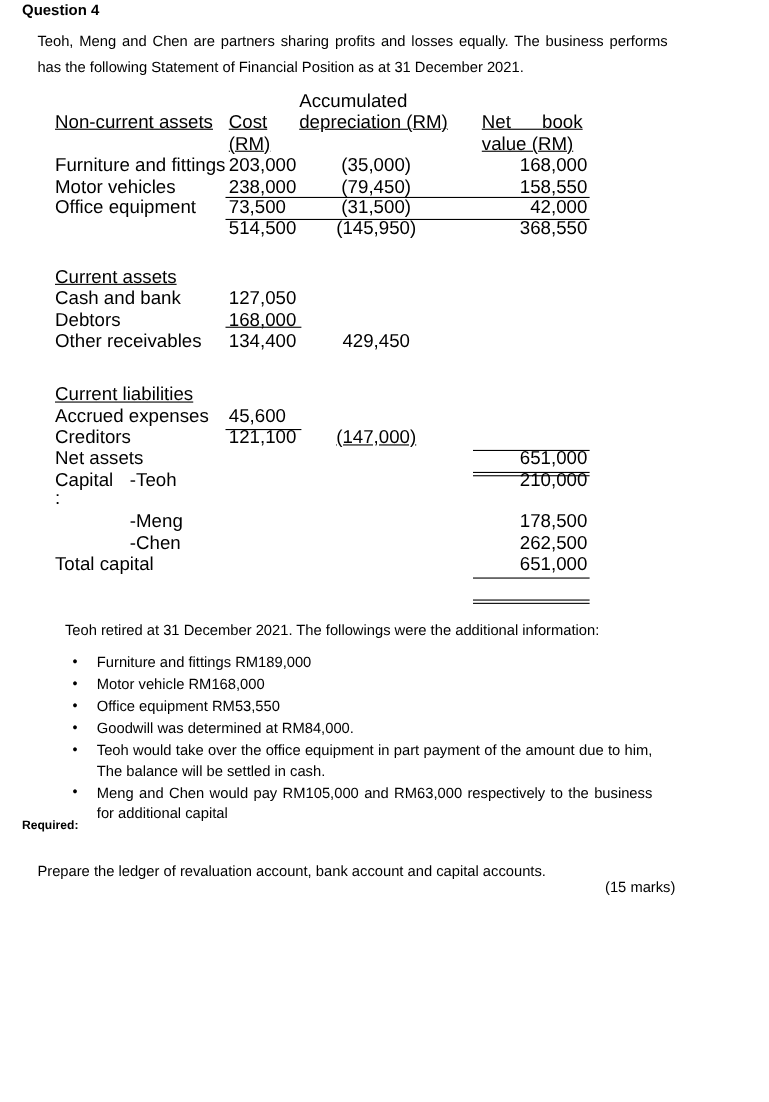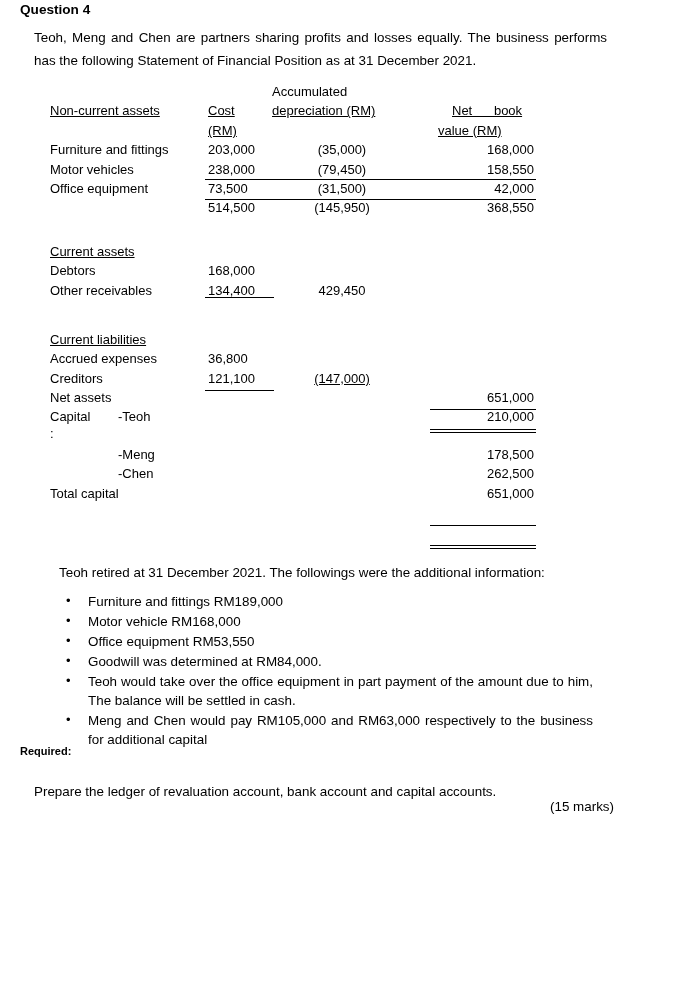--- a/index.html
+++ b/index.html
@@ -51,21 +51,21 @@
     width: 699px;
   }
   .row {
     position: relative;
     height: 19.4px;
     width: 699px;
   }
   .cell {
     position: absolute;
     white-space: pre;
-    font-size: 13px;
+    font-size: 17px;
     line-height: 19.4px;
   }
   .lbl   { left: 50px; }
   .col-cost { left: 208px; text-align: left; }
   .col-dep  { left: 272px; width: 140px; text-align: center; }
   .col-net  { left: 430px; width: 104px; text-align: right; }
   .u { text-decoration: underline; }
 
   
   .rule {
@@ -131,21 +131,21 @@
   <div class="stmt">
 
     <div class="row">
       <div class="cell col-dep" style="text-align:left;left:272px;">Accumulated</div>
     </div>
 
     <div class="row">
       <div class="cell lbl u">Non-current assets</div>
       <div class="cell col-cost u">Cost</div>
       <div class="cell u" style="left:272px;">depreciation (RM)</div>
-      <div class="cell u" style="left:452px;text-decoration:underline;">Net      book</div>
+      <div class="cell u" style="left:438px;text-decoration:underline;">Net      book</div>
     </div>
 
     <div class="row">
       <div class="cell col-cost u">(RM)</div>
       <div class="cell u" style="left:438px;">value (RM)</div>
     </div>
 
     <div class="row">
       <div class="cell lbl">Furniture and fittings</div>
       <div class="cell col-cost">203,000</div>
@@ -173,38 +173,42 @@
       <div class="cell col-net">368,550</div>
     </div>
     <div class="rule thick" style="left:205px; top:117px; width:331px;"></div>
 
     <div class="row" style="height:24px;"></div>
 
     <div class="row">
       <div class="cell lbl u">Current assets</div>
     </div>
     <div class="row">
+      <div class="cell lbl">Cash and bank</div>
+      <div class="cell col-cost">127,050</div>
+    </div>
+    <div class="row">
       <div class="cell lbl">Debtors</div>
       <div class="cell col-cost">168,000</div>
     </div>
     <div class="row">
       <div class="cell lbl">Other receivables</div>
       <div class="cell col-cost">134,400</div>
       <div class="cell col-dep">429,450</div>
     </div>
     <div class="rule" style="left:205px; top:215px; width:69px;"></div>
 
     <div class="row" style="height:30px;"></div>
 
     <div class="row">
       <div class="cell lbl u">Current liabilities</div>
     </div>
     <div class="row">
       <div class="cell lbl">Accrued expenses</div>
-      <div class="cell col-cost">36,800</div>
+      <div class="cell col-cost">45,600</div>
     </div>
     <div class="row">
       <div class="cell lbl">Creditors</div>
       <div class="cell col-cost">121,100</div>
       <div class="cell col-dep u">(147,000)</div>
     </div>
     <div class="rule" style="left:205px; top:308px; width:69px;"></div>
 
     <div class="rule" style="left:430px; top:327px; width:106px;"></div>
 

